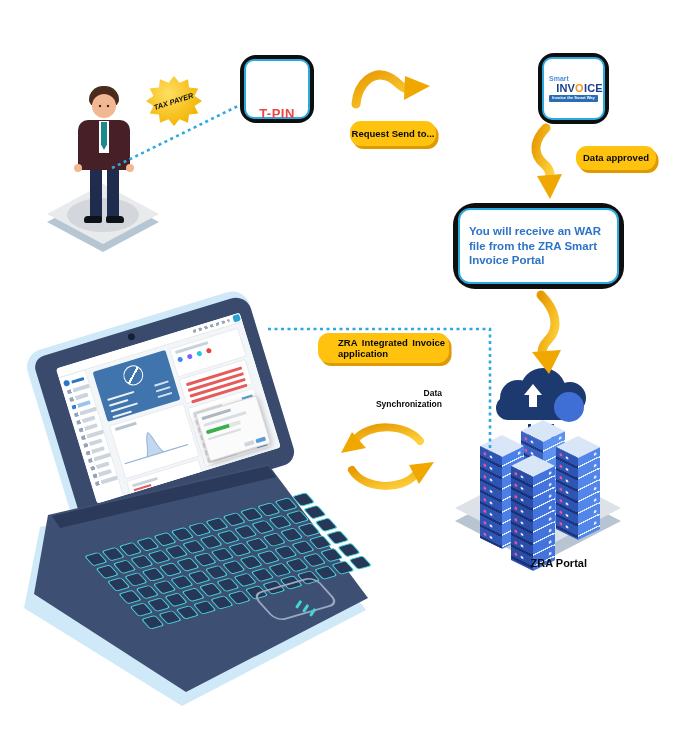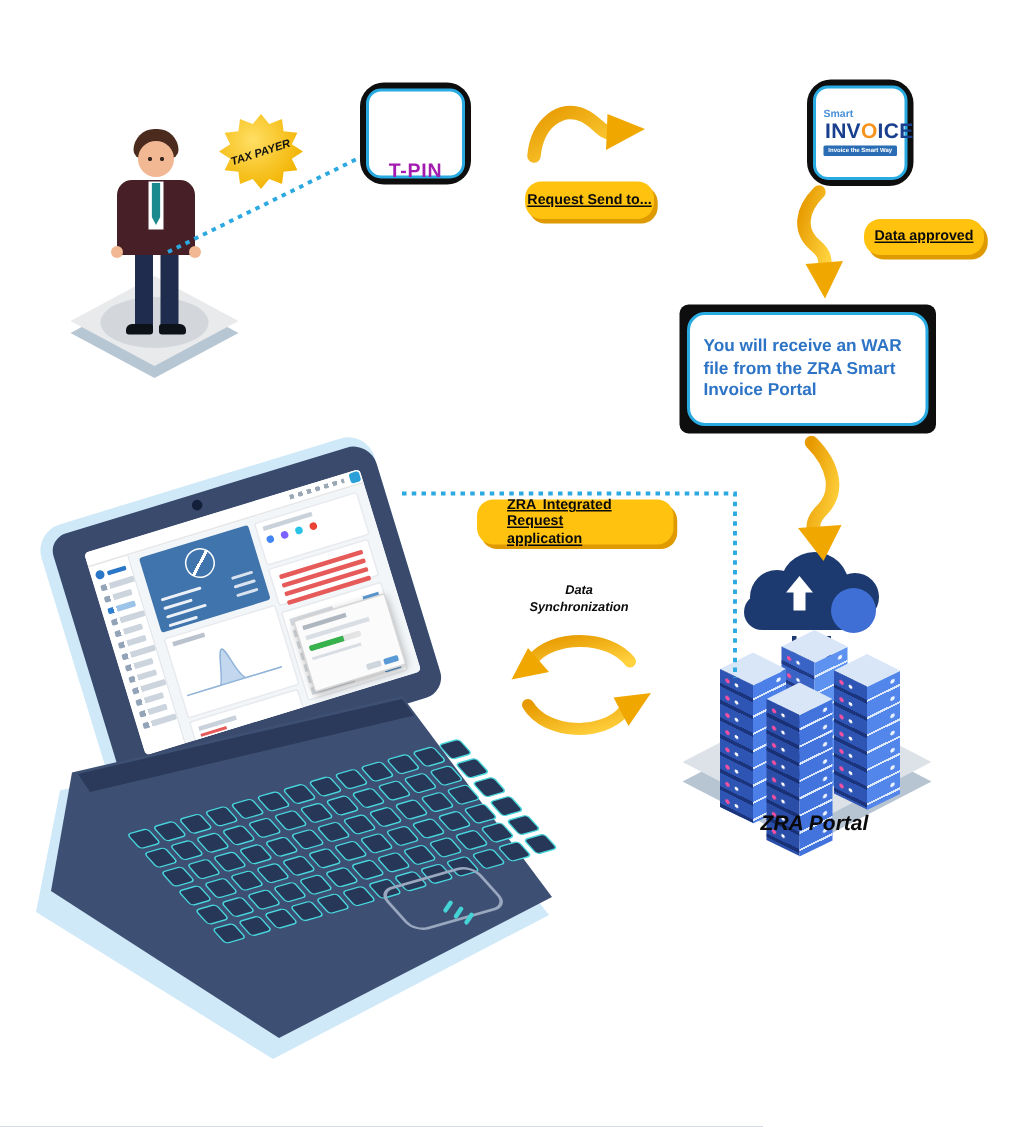--- a/index.html
+++ b/index.html
@@ -5,43 +5,43 @@
   html,body{margin:0;padding:0;background:#fff;}
   .stage{position:relative;width:687px;height:751px;background:#fff;overflow:hidden;
          font-family:"Liberation Sans",sans-serif;}
   .abs{position:absolute;}
   .layer{position:absolute;inset:0;pointer-events:none;}
 
   
   .frame{position:absolute;background:#0e0e0e;border-radius:16px;padding:4px;box-sizing:border-box;z-index:7;}
   .frame .inner{width:100%;height:100%;background:#fff;border:2.5px solid #29ABE2;border-radius:10px;
                 box-sizing:border-box;display:flex;flex-direction:column;align-items:center;justify-content:center;}
-  .tpin-text{font-weight:700;font-size:13px;color:#a21caf;letter-spacing:.5px;margin-top:48px;}
+  .tpin-text{font-weight:700;font-size:13px;color:#ef4444;letter-spacing:.5px;margin-top:48px;}
   .war-text{font-weight:700;font-size:11.5px;color:#2D74C6;line-height:1.3;text-align:left;padding:2px 9px;}
 
   
   .pill{position:absolute;background:#FFC20E;border-radius:11px;box-shadow:2.5px 3px 0 0 #DE9A00;
         display:flex;align-items:center;justify-content:center;color:#0a0a0a;font-weight:700;
-        font-size:9.5px;line-height:1.2;z-index:7;box-sizing:border-box;text-align:center;text-decoration:underline;}
+        font-size:9.5px;line-height:1.2;z-index:7;box-sizing:border-box;text-align:center;}
   .pill.two{flex-direction:column;align-items:flex-start;padding-left:20px;text-align:left;word-spacing:2px;}
 
   
   .starburst{position:absolute;left:146px;top:76px;width:56px;height:50px;z-index:3;
     background:radial-gradient(circle at 40% 35%,#ffdf63,#f2b300 75%);
     clip-path:polygon(100% 50%,86.7% 59.8%,93.3% 75%,76.9% 76.9%,75% 93.3%,59.8% 86.7%,50% 100%,40.2% 86.7%,25% 93.3%,23.1% 76.9%,6.7% 75%,13.3% 59.8%,0% 50%,13.3% 40.2%,6.7% 25%,23.1% 23.1%,25% 6.7%,40.2% 13.3%,50% 0%,59.8% 13.3%,75% 6.7%,76.9% 23.1%,93.3% 25%,86.7% 40.2%);
     display:flex;align-items:center;justify-content:center;}
   .starburst span{font-size:7.5px;font-weight:700;font-style:italic;transform:rotate(-18deg);color:#111;}
 
   .diamond{position:absolute;}
   .person-part{position:absolute;}
 
   
   .zra-label{font-weight:800;font-size:11px;color:#1B3F8F;margin-top:1px;}
   .si-smart{font-size:7px;font-weight:700;color:#4a90d9;align-self:flex-start;margin-left:5px;line-height:1;}
-  .si-invoice{font-size:14px;font-weight:800;color:#1B3F8F;line-height:1.1;letter-spacing:.2px;margin-left:12px;}
+  .si-invoice{font-size:11px;font-weight:800;color:#1B3F8F;line-height:1.1;letter-spacing:.2px;margin-left:12px;}
   .si-o{color:#F7941D;}
   .si-banner{background:#2A6DB5;color:#fff;font-size:4px;font-weight:700;border-radius:1px;
              padding:1px 3px;margin-top:1.5px;line-height:1.2;white-space:nowrap;}
 
   
   .lid{position:absolute;left:44px;top:317px;width:232px;height:182px;background:#cfe9f8;
        border-radius:18px;transform:rotate(-17deg);z-index:3;}
   .lid-inner{position:absolute;left:8px;top:7px;right:0;bottom:0;background:#394a6d;border-radius:12px 16px 14px 12px;}
   .webcam{position:absolute;left:98px;top:4px;width:7px;height:7px;border-radius:50%;background:#141f3a;}
   .screen{position:absolute;left:20px;top:16px;right:12px;bottom:18px;background:#fff;border-radius:3px;overflow:hidden;}
@@ -128,21 +128,21 @@
 
   .cloud{position:absolute;left:492px;top:368px;width:102px;height:64px;z-index:3;}
   .cloud .b{position:absolute;background:#1c3a70;border-radius:50%;}
   .cloud .base{position:absolute;left:4px;top:28px;width:84px;height:24px;background:#1c3a70;border-radius:12px;}
   .cloud .lobe{position:absolute;left:62px;top:24px;width:30px;height:30px;background:#3f6fd4;border-radius:50%;}
   .cloud .arrow-tri{position:absolute;left:32px;top:16px;width:0;height:0;
      border-left:9px solid transparent;border-right:9px solid transparent;border-bottom:11px solid #fff;}
   .cloud .arrow-stem{position:absolute;left:37px;top:26px;width:8px;height:13px;background:#fff;}
   .stem{position:absolute;width:3px;background:#1c3a70;z-index:2;}
 
-  .small-label{position:absolute;color:#0a0a0a;font-weight:800;text-align:center;z-index:7;font-style:italic;}
+  .small-label{position:absolute;color:#0a0a0a;font-weight:800;text-align:right;z-index:7;}
 
   svg.flow{position:absolute;inset:0;z-index:6;pointer-events:none;}
 </style>
 </head>
 <body>
 
 <div class="stage">
 
   <div class="diamond" style="left:47px;top:192px;width:112px;height:60px;background:#b7c6d3;clip-path:polygon(0 50%,50% 0,100% 50%,50% 100%);z-index:1;"></div>
   <div class="diamond" style="left:47px;top:184px;width:112px;height:60px;background:#e8eaec;clip-path:polygon(0 50%,50% 0,100% 50%,50% 100%);z-index:1;"></div>
@@ -175,34 +175,34 @@
 
 
   <div class="frame" style="left:538px;top:53px;width:71px;height:71px;">
     <div class="inner">
       <span class="si-smart">Smart</span>
       <span class="si-invoice"><span>INV</span><span class="si-o">O</span><span>ICE</span></span>
       <span class="si-banner">Invoice the Smart Way</span>
     </div>
   </div>
 
-  <div class="frame" style="left:453px;top:203px;width:171px;height:86px;border-radius:6px;padding:5px;">
+  <div class="frame" style="left:453px;top:203px;width:171px;height:86px;border-radius:22px;padding:5px;">
     <div class="inner" style="border-radius:12px;align-items:flex-start;">
       <span class="war-text">You will receive an WAR file from the ZRA Smart Invoice Portal</span>
     </div>
   </div>
 
   <div class="pill" style="left:350px;top:121px;width:86px;height:25px;">
     <span>Request Send to...</span>
   </div>
   <div class="pill" style="left:576px;top:146px;width:80px;height:24px;">
     <span>Data approved</span>
   </div>
   <div class="pill two" style="left:318px;top:333px;width:131px;height:30px;">
-    <span>ZRA Integrated Request</span>
+    <span>ZRA Integrated Invoice</span>
     <span>application</span>
   </div>
 
   <div class="small-label" style="left:330px;top:388px;width:112px;font-size:8.5px;line-height:1.25;">
     <div>Data</div>
     <div>Synchronization</div>
   </div>
 
   <div class="lid">
     <div class="lid-inner">
@@ -424,21 +424,21 @@
     <div class="t-top"></div>
     <div class="t-left face-l" style="height:82px;background-color:#2e55b4;"></div>
     <div class="t-right face-r" style="height:82px;background-color:#5286ea;"></div>
   </div>
   <div class="tower" style="left:511px;top:455px;z-index:3;">
     <div class="t-top"></div>
     <div class="t-left face-l" style="height:94px;background-color:#2a4da8;"></div>
     <div class="t-right face-r" style="height:94px;background-color:#4373dd;"></div>
   </div>
 
-  <div class="small-label" style="left:499px;top:540px;width:88px;font-size:14px;">ZRA Portal</div>
+  <div class="small-label" style="left:499px;top:557px;width:88px;font-size:11px;">ZRA Portal</div>
 
   <svg class="flow" width="687" height="751" viewBox="0 0 687 751">
     <defs>
       <linearGradient id="gold" x1="0" y1="0" x2="1" y2="1">
         <stop offset="0" stop-color="#E79A00"></stop>
           <stop offset="1" stop-color="#FFD23E"></stop>
       </linearGradient>
     </defs>
 
     <path d="M112,168 L242,104" stroke="#2CA9E1" stroke-width="2.6" stroke-dasharray="3 3.5" fill="none"></path>

